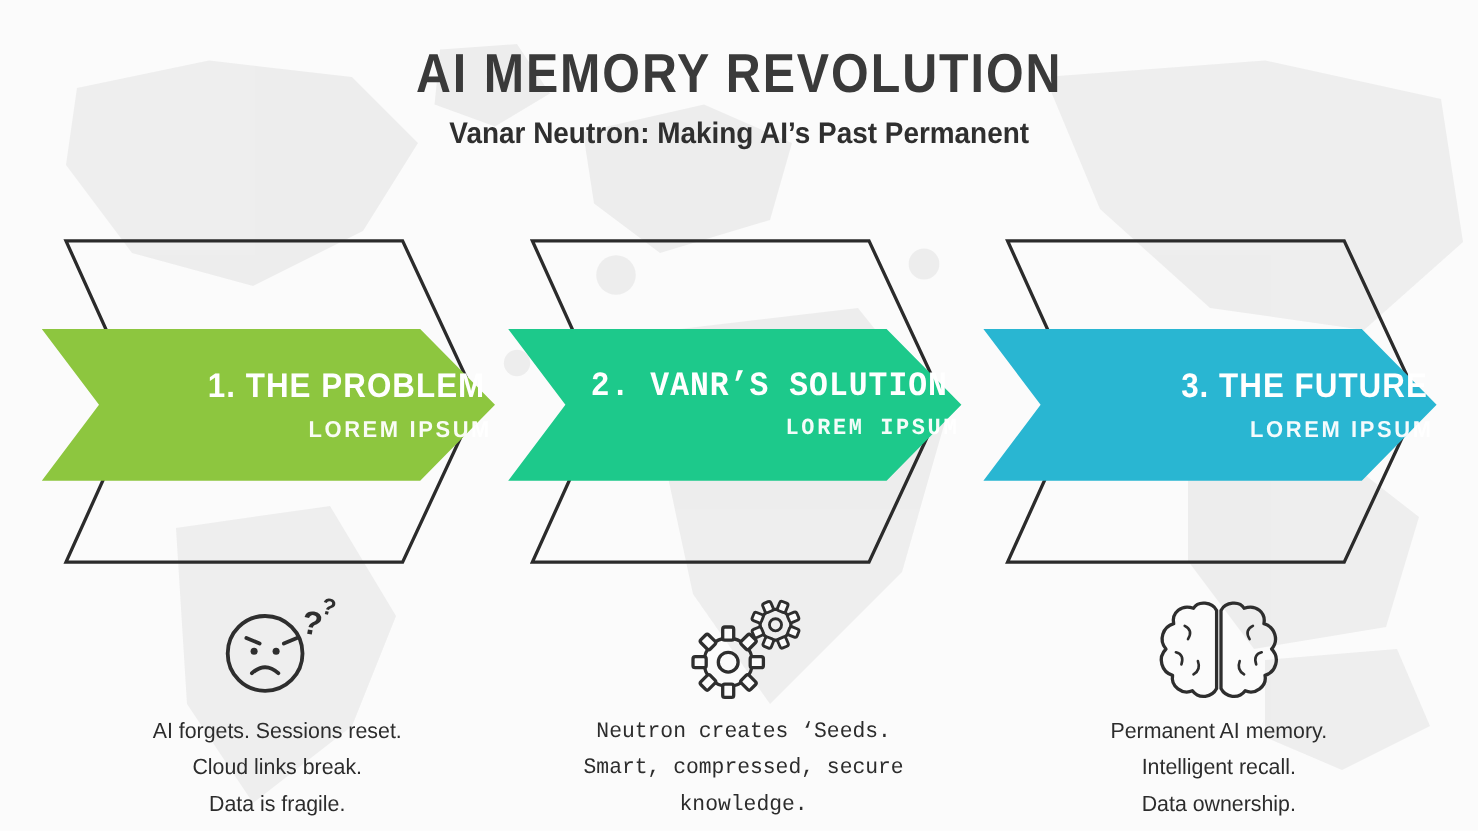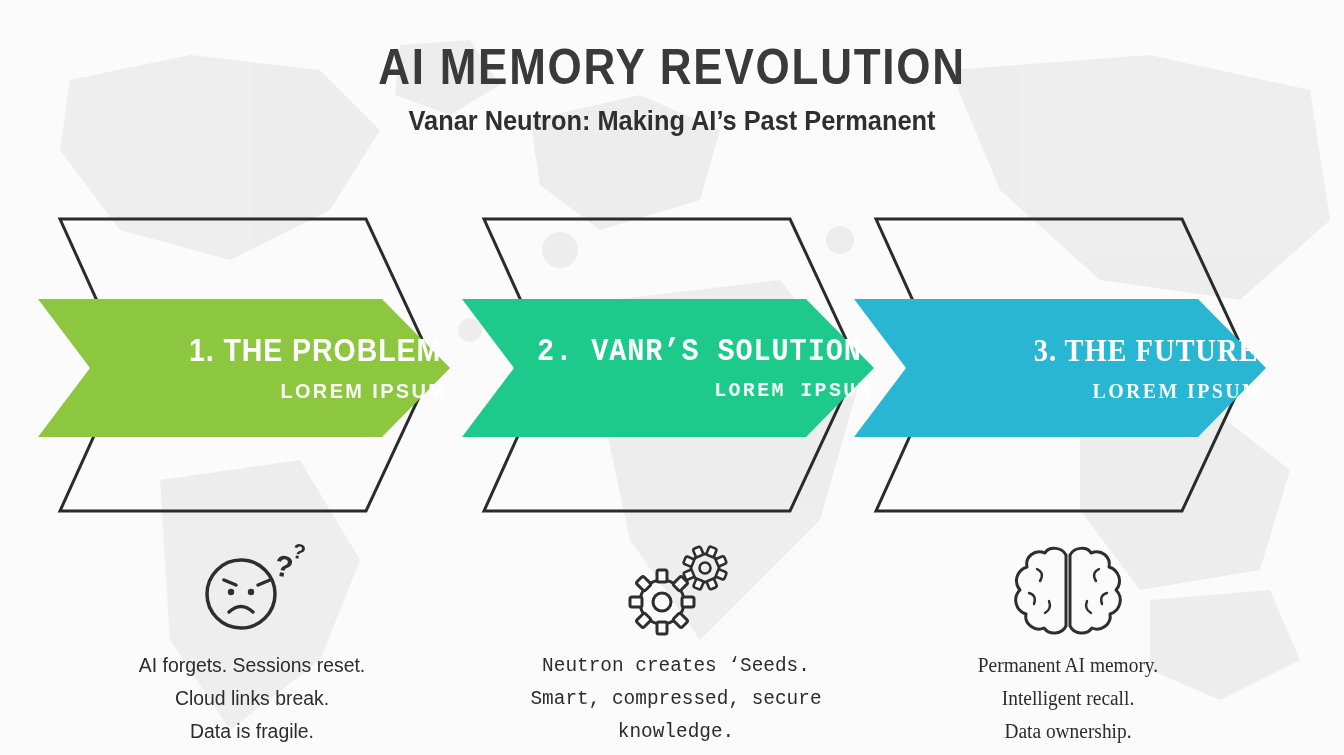--- a/index.html
+++ b/index.html
@@ -17,21 +17,21 @@
     transform:scaleX(.88); transform-origin:50% 50%; line-height:1;
   }
   .subtitle {
     margin-top:16px; font-size:27px; font-weight:600; color:#2f2f2f;
     transform:scaleX(.94); transform-origin:50% 50%; line-height:1;
   }
 
   .step { position:absolute; top:215px; width:440px; z-index:1; }
   .step-1 { left:32px; }
   .step-2 { left:456px;font-family:Liberation Mono, monospace; }
-  .step-3 { left:848px;font-family:Liberation Serif, serif; }
+  .step-3 { left:888px; }
   .chevron { display:block; width:440px; height:300px; }
 
   .arrow-text {
     position:absolute; top:84px; left:50px; width:370px; height:138px;
     display:flex; flex-direction:column; align-items:flex-end; justify-content:center;
     gap:10px; pointer-events:none;
   }
   .step-label {
     font-size:31px; font-weight:700; color:#ffffff; letter-spacing:1px;
     white-space:nowrap; transform:scaleX(.92); transform-origin:50% 50%;

